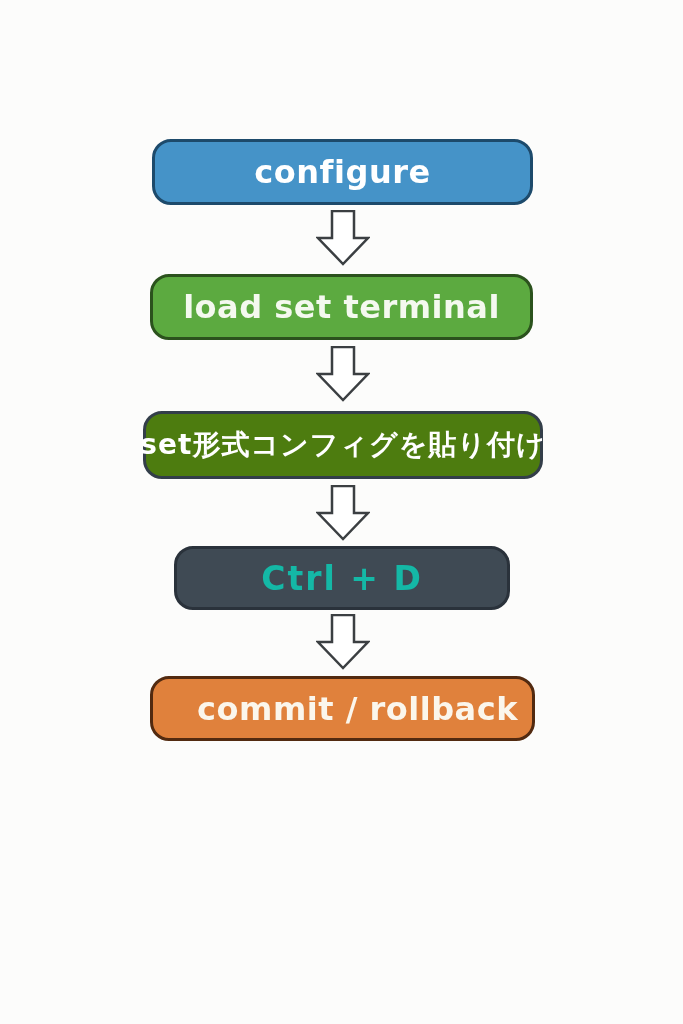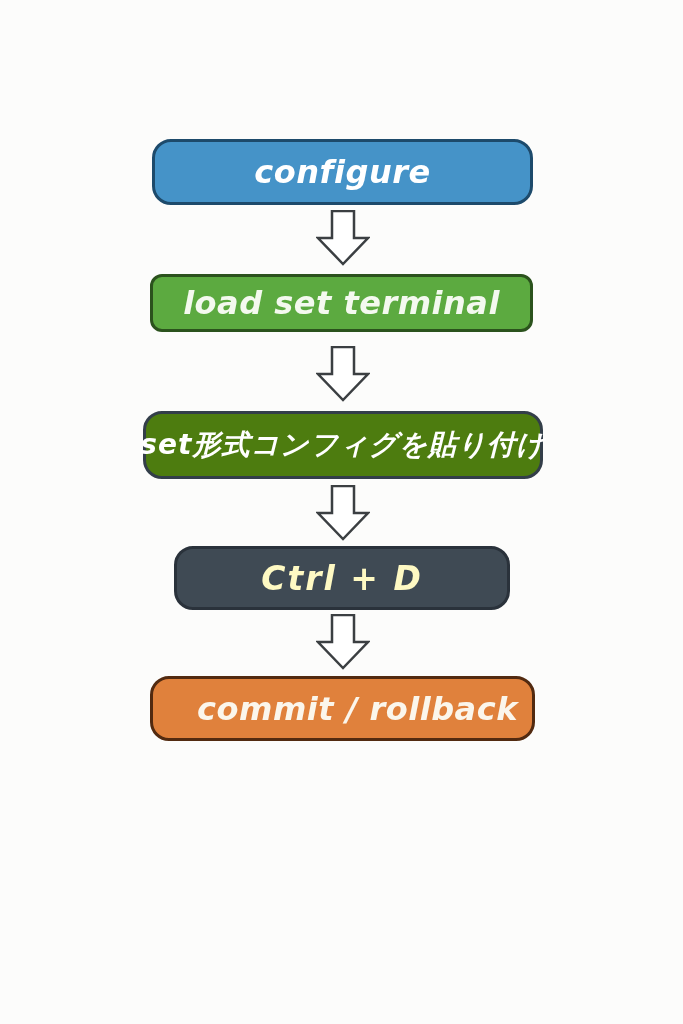--- a/index.html
+++ b/index.html
@@ -23,25 +23,24 @@
     box-sizing: border-box;
     border-style: solid;
     border-width: 3px;
     border-radius: 19px;
     display: flex;
     align-items: center;
     justify-content: center;
     font-weight: 700;
     letter-spacing: 0.5px;
     white-space: nowrap;
-    font-style: italic;
   }
   
   .node-1 { left: 152px; top: 139px; width: 381px; height: 66px; font-size: 32px; }
-  .node-2 { left: 150px; top: 274px; width: 383px; height: 58px; font-size: 32px; border-radius: 12px; }
+  .node-2 { left: 150px; top: 274px; width: 383px; height: 66px; font-size: 32px; }
   .node-3 { left: 143px; top: 411px; width: 400px; height: 68px; font-size: 28px; letter-spacing: 1px; }
   .node-4 { left: 174px; top: 546px; width: 336px; height: 64px; font-size: 33px; letter-spacing: 2px; }
   .node-5 { left: 150px; top: 676px; width: 385px; height: 65px; font-size: 32px; }
   .flow-arrow {
     position: absolute;
     left: 316px;
     width: 54px;
     height: 56px;
   }
   .arrow-1 { top: 210px; }
@@ -78,21 +77,21 @@
   <div class="flow-node node-3" style="background: #4d7c0f; border-color: rgb(51, 62, 73); color: rgb(255, 255, 255);">
     <span>set形式コンフィグを貼り付け</span>
   </div>
 
   <div class="flow-arrow arrow-3">
     <svg viewBox="0 0 54 56" xmlns="http://www.w3.org/2000/svg">
       <path d="M16 1 L38 1 L38 28 L52 28 L27 54 L2 28 L16 28 Z" fill="#ffffff" stroke="#3b3f42" stroke-width="2.5" stroke-linejoin="miter"></path>
     </svg>
   </div>
 
-  <div class="flow-node node-4" style="background: rgb(63, 74, 84); border-color: rgb(42, 50, 59); color: #fef9c3;">
+  <div class="flow-node node-4" style="background: rgb(63, 74, 84); border-color: rgb(42, 50, 59); color: #14b8a6;">
     <span>Ctrl + D</span>
   </div>
 
   <div class="flow-arrow arrow-4">
     <svg viewBox="0 0 54 56" xmlns="http://www.w3.org/2000/svg">
       <path d="M16 1 L38 1 L38 28 L52 28 L27 54 L2 28 L16 28 Z" fill="#ffffff" stroke="#3b3f42" stroke-width="2.5" stroke-linejoin="miter"></path>
     </svg>
   </div>
 
   <div class="flow-node node-5" style="background: rgb(224, 129, 60); border-color: rgb(82, 42, 16); color: rgb(251, 246, 236); padding-left: 30px;">

